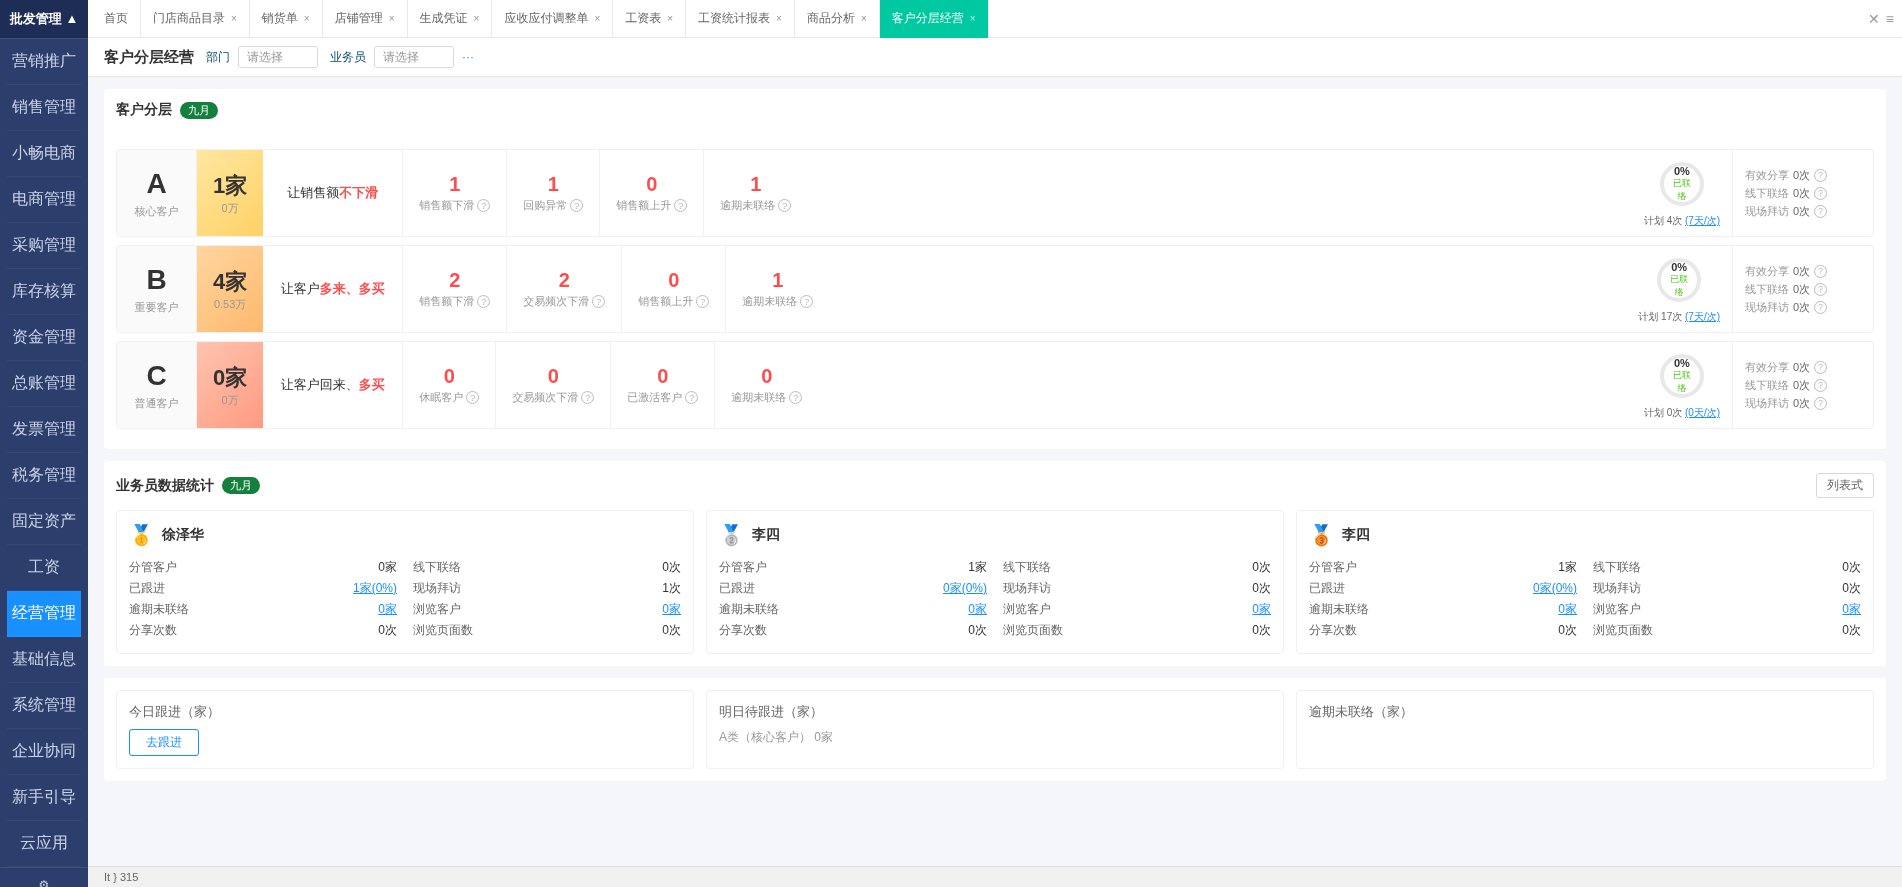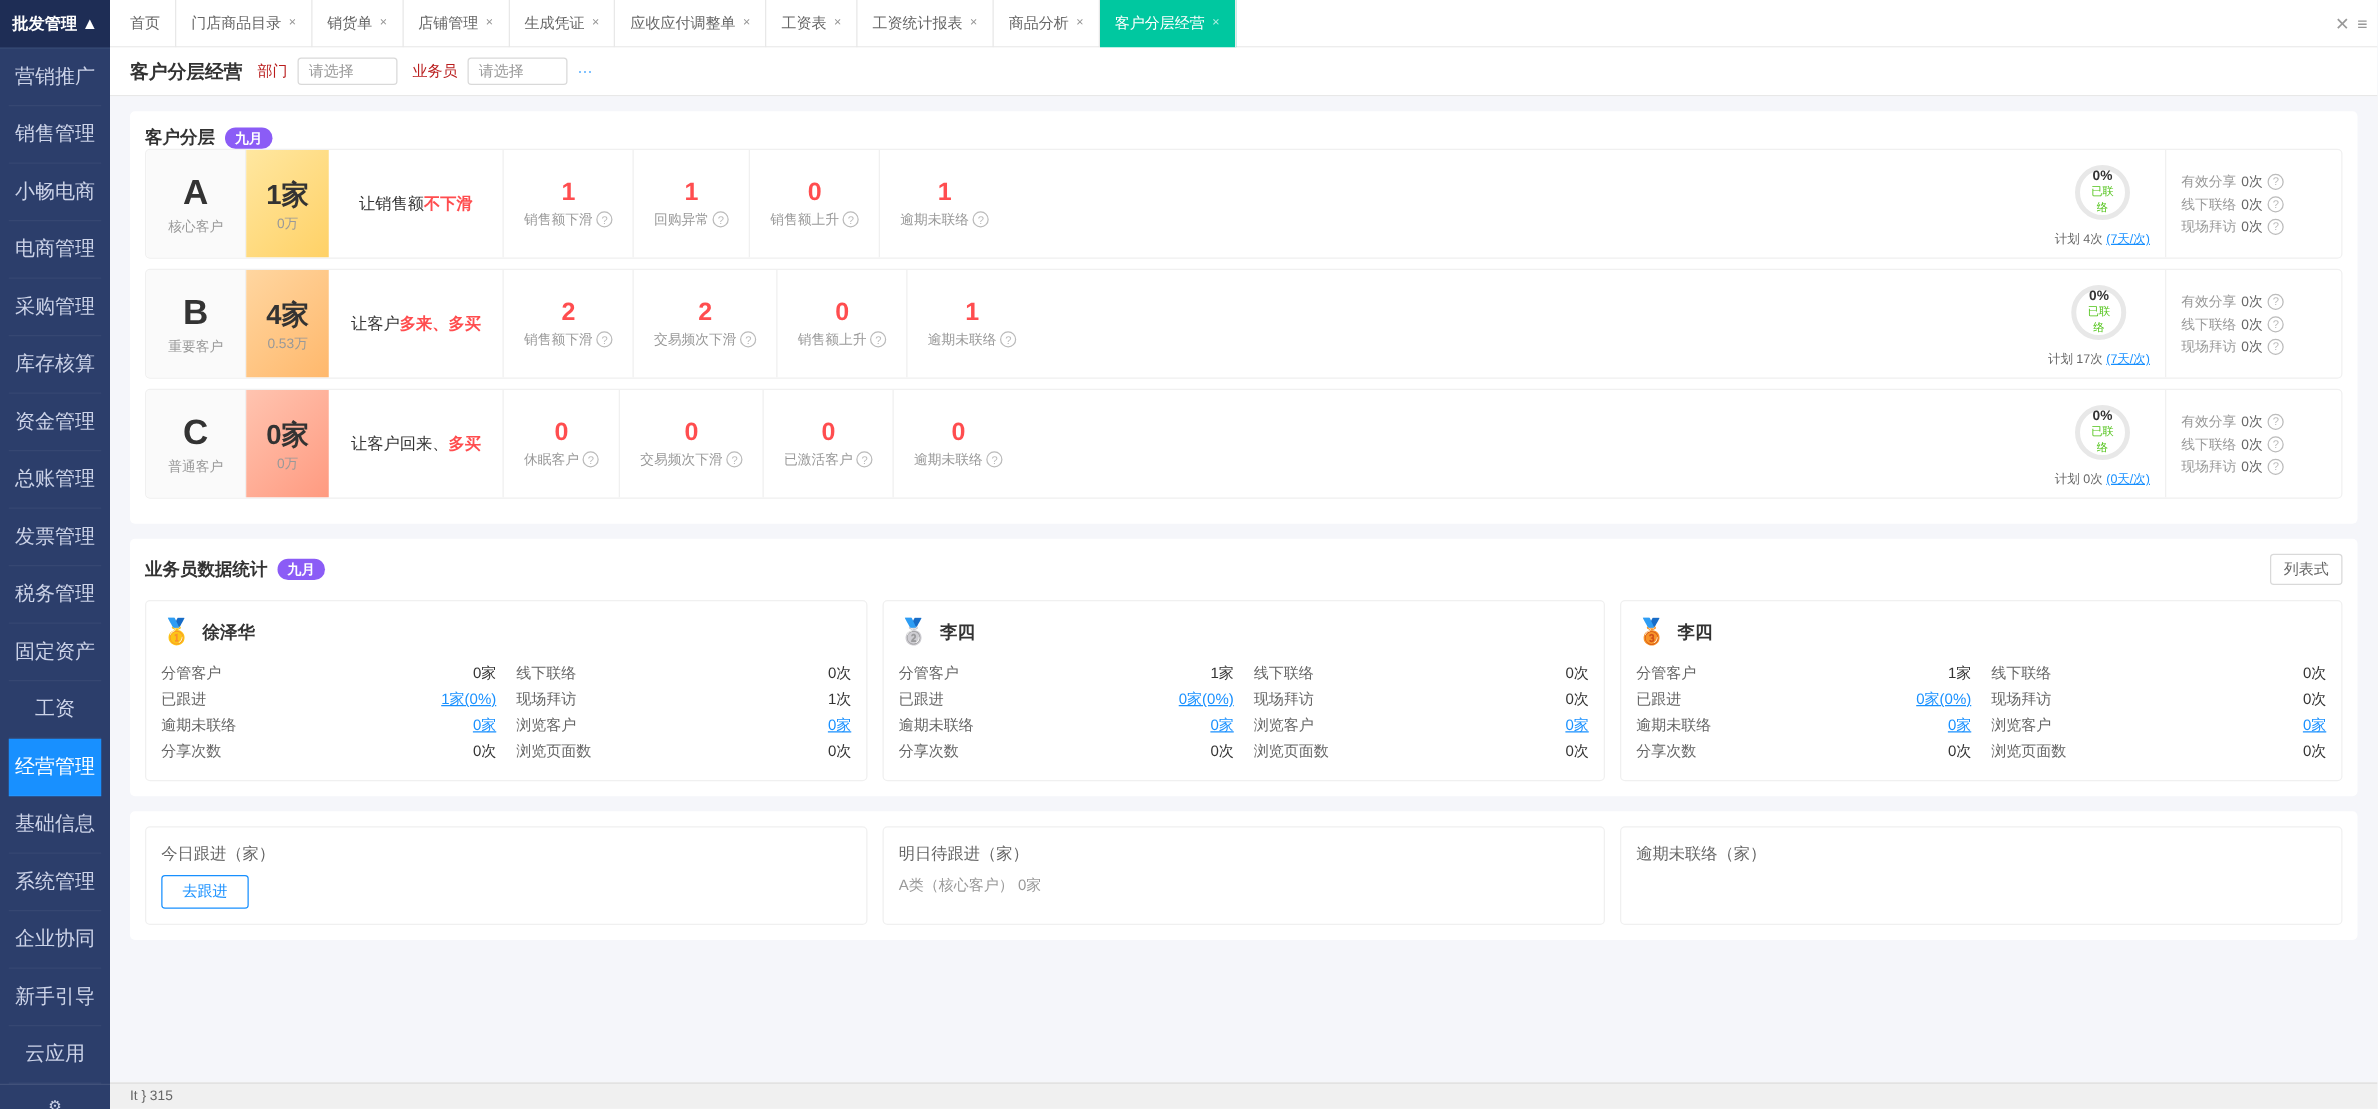--- a/index.html
+++ b/index.html
@@ -20,31 +20,31 @@
     .tab { display: flex; align-items: center; padding: 0 12px; height: 38px; font-size: 12px; color: #666; cursor: pointer; border-right: 1px solid #e8e8e8; white-space: nowrap; }
     .tab.active { background: #00c8a0; color: #fff; }
     .tab .close { margin-left: 6px; font-size: 10px; opacity: 0.7; }
     .tab-actions { margin-left: auto; display: flex; align-items: center; padding: 0 8px; gap: 6px; }
     .tab-action-btn { background: none; border: none; cursor: pointer; color: #999; font-size: 14px; }
 
     
     .page-header { background: #fff; padding: 8px 16px; display: flex; align-items: center; gap: 12px; border-bottom: 1px solid #e8e8e8; flex-shrink: 0; }
     .page-title { font-size: 15px; font-weight: bold; color: #333; }
     .filter-group { display: flex; align-items: center; gap: 8px; }
-    .filter-label { color: #b91c1c; font-size: 12px; }
+    .filter-label { color: #0c4a6e; font-size: 12px; }
     .filter-select { border: 1px solid #d9d9d9; border-radius: 3px; padding: 3px 24px 3px 8px; font-size: 12px; color: #999; background: #fff; appearance: none; cursor: pointer; min-width: 80px; }
     .filter-dots { color: #1890ff; cursor: pointer; }
 
     
     .content { flex: 1; overflow-y: auto; padding: 12px 16px; background: #f5f6fa; }
 
     
     .section { background: #fff; border-radius: 4px; margin-bottom: 12px; padding: 12px; }
-    .section-header { display: flex; align-items: center; gap: 8px; margin-bottom: 0; font-size: 14px; font-weight: bold; color: #333; }
-    .badge-month { background: #8b5cf6; color: #fff; border-radius: 10px; padding: 1px 8px; font-size: 11px; font-weight: bold; }
+    .section-header { display: flex; align-items: center; gap: 8px; margin-bottom: 30px; font-size: 14px; font-weight: bold; color: #333; }
+    .badge-month { background: #15803d; color: #fff; border-radius: 10px; padding: 1px 8px; font-size: 11px; font-weight: normal; }
 
     
     .tier-row { display: flex; align-items: stretch; border: 1px solid #f0f0f0; border-radius: 4px; margin-bottom: 8px; overflow: hidden; }
     .tier-label { width: 80px; display: flex; flex-direction: column; align-items: center; justify-content: center; padding: 12px 8px; background: #fafafa; border-right: 1px solid #f0f0f0; flex-shrink: 0; }
     .tier-letter { font-size: 28px; font-weight: bold; color: #333; }
     .tier-name { font-size: 11px; color: #999; margin-top: 4px; }
     .tier-count-block { display: flex; flex-direction: column; align-items: center; justify-content: center; padding: 12px 16px; flex-shrink: 0; }
     .tier-count-big { font-size: 22px; font-weight: bold; color: #333; }
     .tier-count-sub { font-size: 11px; color: #999; }
     .tier-slogan { display: flex; align-items: center; justify-content: center; padding: 0 16px; min-width: 140px; flex-shrink: 0; border-right: 1px solid #f0f0f0; }

